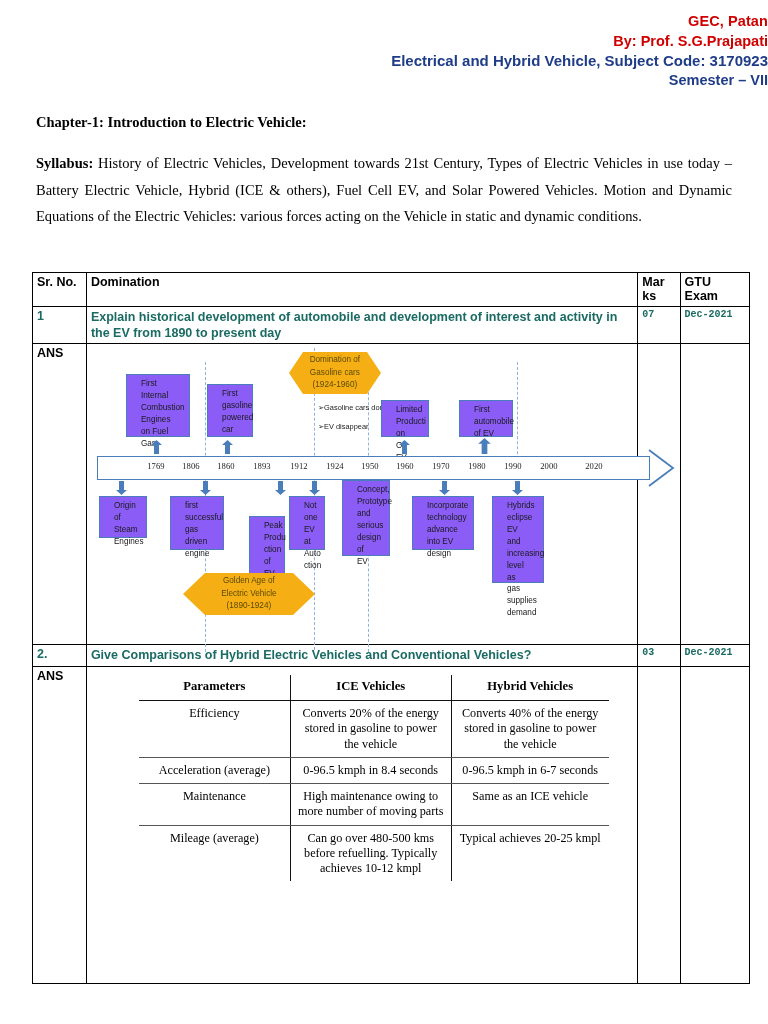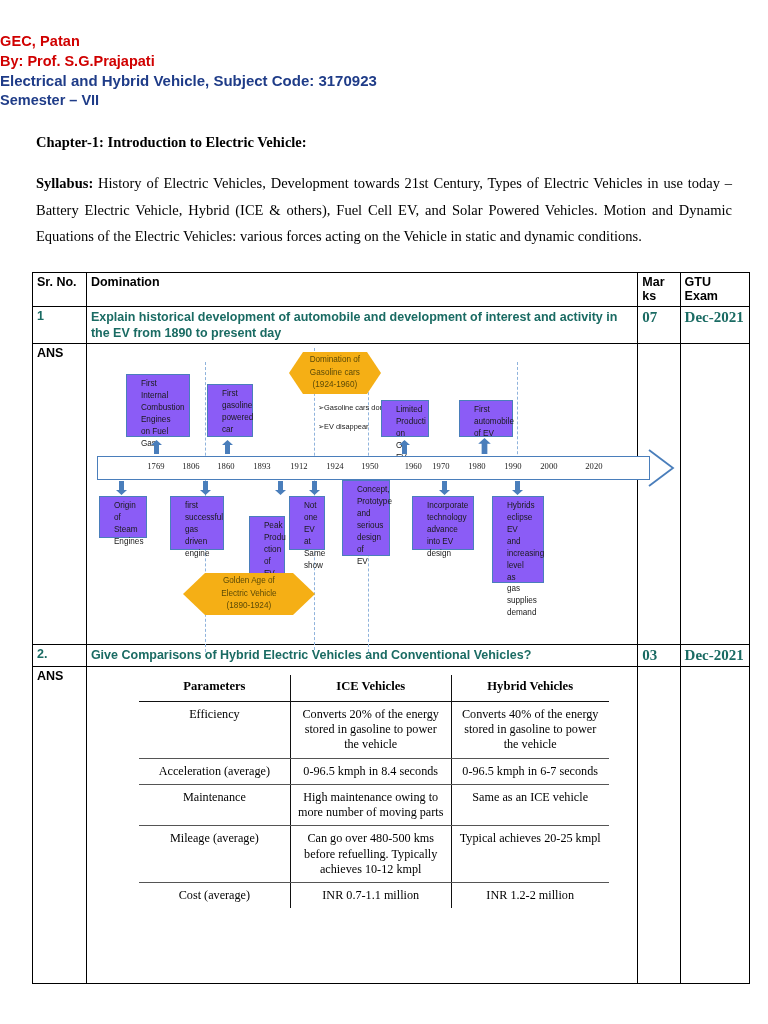--- a/index.html
+++ b/index.html
@@ -5,42 +5,42 @@
   html,body{margin:0;padding:0;}
   body{
     width:768px;height:1024px;background:#ffffff;
     font-family:"Liberation Serif", serif;
     color:#000;
     -webkit-font-smoothing:antialiased;
   }
   .page{position:relative;width:768px;height:1024px;overflow:hidden;}
 
   
-  .hdr{text-align:left;padding-top:32px;line-height:1.35;}
+  .hdr{text-align:right;padding-top:12px;line-height:1.35;}
   .hdr .l1{color:#D00000;font-family:"Liberation Sans",sans-serif;font-weight:bold;font-size:14.5px;letter-spacing:.1px;}
   .hdr .l2{color:#D00000;font-family:"Liberation Sans",sans-serif;font-weight:bold;font-size:14.5px;}
   .hdr .l3{color:#1F3C88;font-family:"Liberation Sans",sans-serif;font-weight:bold;font-size:15px;}
   .hdr .l4{color:#1F3C88;font-family:"Liberation Sans",sans-serif;font-weight:bold;font-size:14.5px;}
 
   
   .body-text{margin:18px 36px 0 36px;font-size:14.5px;line-height:1.85;text-align:justify;}
   .chapter{font-weight:bold;margin-bottom:14px;}
   .syl b{font-weight:bold;}
 
   
   .qtable{position:absolute;left:32px;top:272px;width:718px;border-collapse:collapse;}
   .qtable td{border:1.2px solid #000;vertical-align:top;padding:2px 4px;}
   .th-sans{font-family:"Liberation Sans",sans-serif;font-weight:bold;font-size:12.5px;line-height:1.15;color:#000;}
   .c-sr{width:46px;}
   .c-q{width:570px;}
   .c-mk{width:34px;}
   .c-gtu{width:62px;}
   .qnum{font-family:"Liberation Sans",sans-serif;font-weight:bold;font-size:12.5px;color:#1A6B63;}
   .qtext{font-family:"Liberation Sans",sans-serif;font-weight:bold;font-size:12.5px;color:#1A6B63;line-height:1.3;}
-  .qval{font-family:Liberation Serif, serif;font-weight:bold;font-size:15px;color:#1A6B63;}
+  .qval{font-family:Liberation Mono, monospace;font-weight:bold;font-size:10px;color:#1A6B63;}
   .ansbadge{font-family:"Liberation Sans",sans-serif;font-weight:bold;font-size:12.5px;color:#000;}
   .ans-cell{padding:0 !important;height:300px;position:relative;}
   .ans-cell2{padding:0 !important;height:316px;position:relative;}
 
   
   .tl{position:relative;width:100%;height:300px;}
   .tlbox{
     position:absolute;box-sizing:border-box;
     border:1.6px solid #4A7EBB;background:#8b5cf6;
     font-family:"Liberation Sans",sans-serif;font-size:8.2px;
@@ -176,21 +176,21 @@
                 </svg>
           </div>
 
           <div class="yr" style="left:52px;top:117px;">1769</div>
           <div class="yr" style="left:87px;top:117px;">1806</div>
           <div class="yr" style="left:122px;top:117px;">1860</div>
           <div class="yr" style="left:158px;top:117px;">1893</div>
           <div class="yr" style="left:195px;top:117px;">1912</div>
           <div class="yr" style="left:231px;top:117px;">1924</div>
           <div class="yr" style="left:266px;top:117px;">1950</div>
-          <div class="yr" style="left:301px;top:117px;text-align:right;">1960</div>
+          <div class="yr" style="left:301px;top:117px;">1960</div>
           <div class="yr" style="left:337px;top:117px;">1970</div>
           <div class="yr" style="left:373px;top:117px;">1980</div>
           <div class="yr" style="left:409px;top:117px;">1990</div>
           <div class="yr" style="left:445px;top:117px;">2000</div>
           <div class="yr" style="left:490px;top:117px;">2020</div>
 
           <div class="arrD" style="left:28px;top:137px;">
             <svg width="13" height="14" viewBox="0 0 13 14">
                   <polygon points="6.5,14 12,9 9,9 9,0 4,0 4,9 1,9" fill="#4A7EBB"></polygon>
                 </svg>
@@ -222,21 +222,21 @@
           </div>
           <div class="arrD" style="left:424px;top:137px;">
             <svg width="13" height="14" viewBox="0 0 13 14">
                   <polygon points="6.5,14 12,9 9,9 9,0 4,0 4,9 1,9" fill="#4A7EBB"></polygon>
                 </svg>
           </div>
 
           <div class="tlbox" style="left:12px;top:152px;width:48px;height:42px;">Origin of Steam Engines</div>
           <div class="tlbox" style="left:83px;top:152px;width:54px;height:54px;">first successful gas driven engine</div>
           <div class="tlbox" style="left:162px;top:140px;width:36px;height:68px;margin-top:32px;">Peak Produ ction of EV</div>
-          <div class="tlbox" style="left:202px;top:152px;width:36px;height:54px;">Not one EV at Same show</div>
+          <div class="tlbox" style="left:202px;top:152px;width:36px;height:54px;">Not one EV at Auto ction</div>
           <div class="tlbox" style="left:255px;top:136px;width:48px;height:76px;">Concept, Prototype and serious design of EV</div>
           <div class="tlbox" style="left:325px;top:152px;width:62px;height:54px;">Incorporate technology advance into EV design</div>
           <div class="tlbox" style="left:405px;top:152px;width:52px;height:87px;">Hybrids eclipse EV and increasing level as gas supplies demand</div>
 
           <div style="position:absolute;left:96px;top:226px;width:132px;height:48px;">
             <svg width="132" height="48" viewBox="0 0 132 48">
               <polygon points="0,24 22,3 110,3 132,24 110,45 22,45" fill="#F5AF15"></polygon>
             </svg>
           </div>
           <div class="ocall" style="left:96px;top:231px;width:132px;">
@@ -285,25 +285,20 @@
               <tr>
                 <td>Maintenance</td>
                 <td>High maintenance owing to more number of moving parts</td>
                 <td>Same as an ICE vehicle</td>
               </tr>
               <tr>
                 <td>Mileage (average)</td>
                 <td>Can go over 480-500 kms before refuelling. Typically achieves 10-12 kmpl</td>
                 <td>Typical achieves 20-25 kmpl</td>
               </tr>
-              <tr>
-                <td>Cost (average)</td>
-                <td>INR 0.7-1.1 million</td>
-                <td>INR 1.2-2 million</td>
-              </tr>
             </tbody>
           </table>
         </div>
 
       </td>
       <td></td>
       <td></td>
     </tr>
   </tbody>
     </table>

